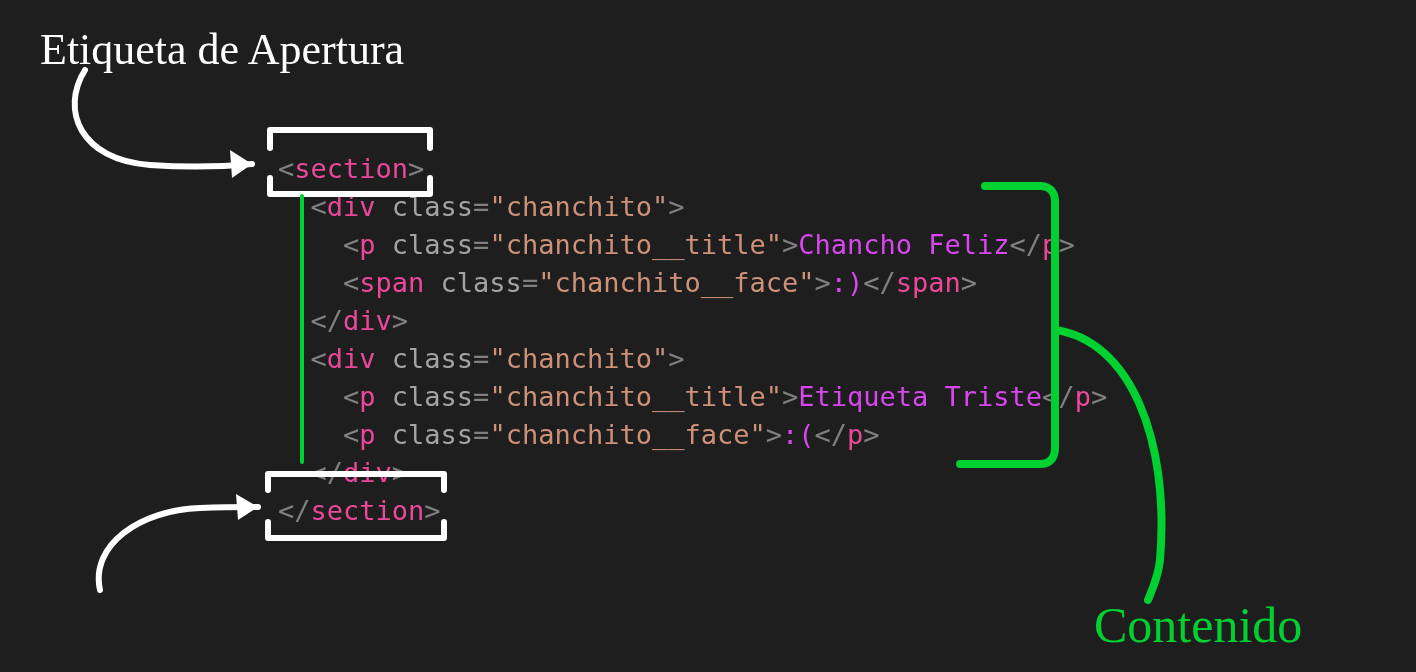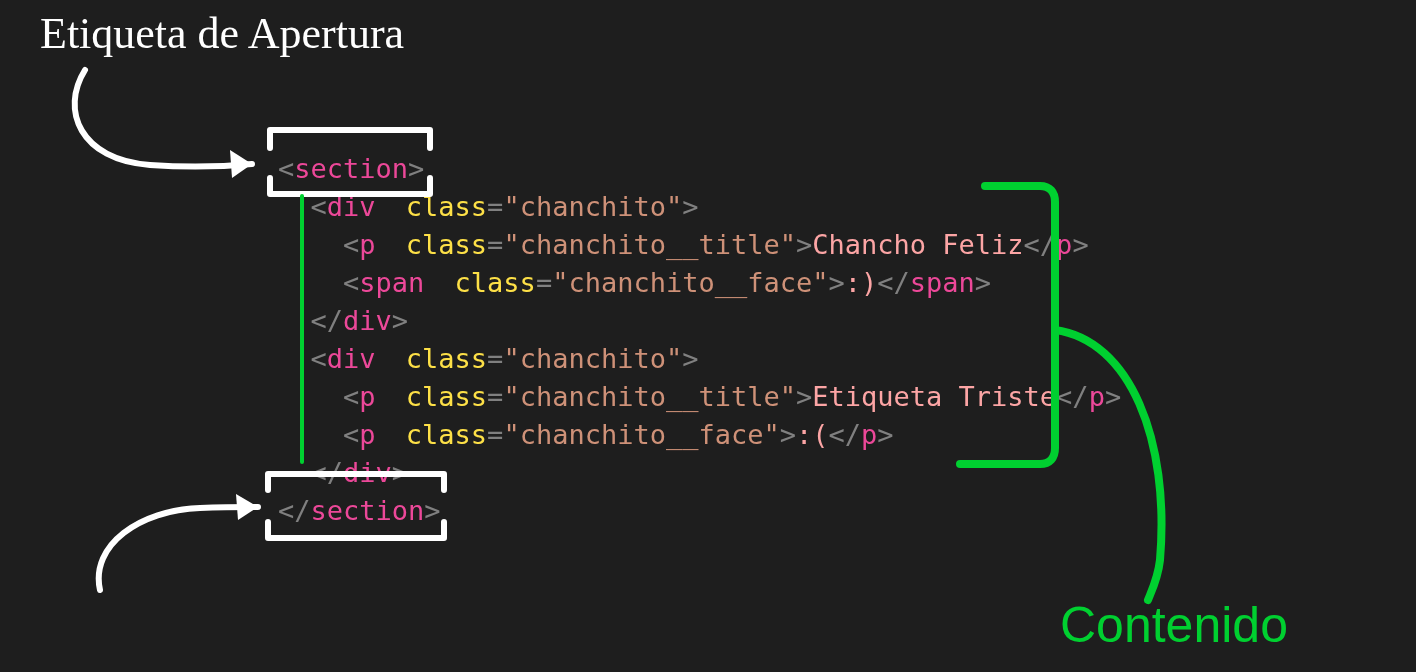--- a/index.html
+++ b/index.html
@@ -1,34 +1,34 @@
 <!DOCTYPE html>
 <html><head>
 <meta charset="utf-8">
 <style>
   html,body{margin:0;padding:0;width:1416px;height:672px;background:#1e1e1e;overflow:hidden;font-family:"Consolas","Menlo",monospace;}
   .stage{position:relative;width:1416px;height:672px;}
   
   .hand{font-family:"Comic Sans MS","Segoe Script","Bradley Hand",cursive;color:#fff;}
-  .hand-green{font-family:Liberation Sans, sans-serif;color:#00d030;}
+  .hand-green{font-family:Liberation Serif, serif;color:#00d030;margin-left:34px;}
   .label{position:absolute;white-space:nowrap;}
   .code{position:absolute;left:278px;top:150px;font-size:27px;line-height:38px;color:#d4d4d4;white-space:pre;}
   .punc{color:#808080;}
   .tag{color:#ec4899;}
-  .attr{color:#fde047;margin-left:14px;}
+  .attr{color:#a3a3a3;}
   .str{color:#ce9178;}
-  .txt{color:#fca5a5;}
+  .txt{color:#d946ef;}
   svg.overlay{position:absolute;left:0;top:0;width:1416px;height:672px;pointer-events:none;}
 </style>
 </head>
 <body>
 
 <div class="stage">
 
-  <div class="label hand" style="left:40px;top:8px;font-size:44px;">Etiqueta de Apertura</div>
+  <div class="label hand" style="left:40px;top:24px;font-size:44px;">Etiqueta de Apertura</div>
   <div class="label hand-green" style="left:1060px;top:596px;font-size:50px;">Contenido</div>
 
   <div class="code"><span><span class="punc">&lt;</span><span class="tag">section</span><span class="punc">&gt;</span></span>
 <span>  <span class="punc">&lt;</span><span class="tag">div</span> <span class="attr">class</span><span class="punc">=</span><span class="str">"<span>chanchito</span>"</span><span class="punc">&gt;</span></span>
 <span>    <span class="punc">&lt;</span><span class="tag">p</span> <span class="attr">class</span><span class="punc">=</span><span class="str">"<span>chanchito__title</span>"</span><span class="punc">&gt;</span><span class="txt">Chancho Feliz</span><span class="punc">&lt;/</span><span class="tag">p</span><span class="punc">&gt;</span></span>
 <span>    <span class="punc">&lt;</span><span class="tag">span</span> <span class="attr">class</span><span class="punc">=</span><span class="str">"<span>chanchito__face</span>"</span><span class="punc">&gt;</span><span class="txt">:)</span><span class="punc">&lt;/</span><span class="tag">span</span><span class="punc">&gt;</span></span>
 <span>  <span class="punc">&lt;/</span><span class="tag">div</span><span class="punc">&gt;</span></span>
 <span>  <span class="punc">&lt;</span><span class="tag">div</span> <span class="attr">class</span><span class="punc">=</span><span class="str">"<span>chanchito</span>"</span><span class="punc">&gt;</span></span>
 <span>    <span class="punc">&lt;</span><span class="tag">p</span> <span class="attr">class</span><span class="punc">=</span><span class="str">"<span>chanchito__title</span>"</span><span class="punc">&gt;</span><span class="txt">Etiqueta Triste</span><span class="punc">&lt;/</span><span class="tag">p</span><span class="punc">&gt;</span></span>
 <span>    <span class="punc">&lt;</span><span class="tag">p</span> <span class="attr">class</span><span class="punc">=</span><span class="str">"<span>chanchito__face</span>"</span><span class="punc">&gt;</span><span class="txt">:(</span><span class="punc">&lt;/</span><span class="tag">p</span><span class="punc">&gt;</span></span>

